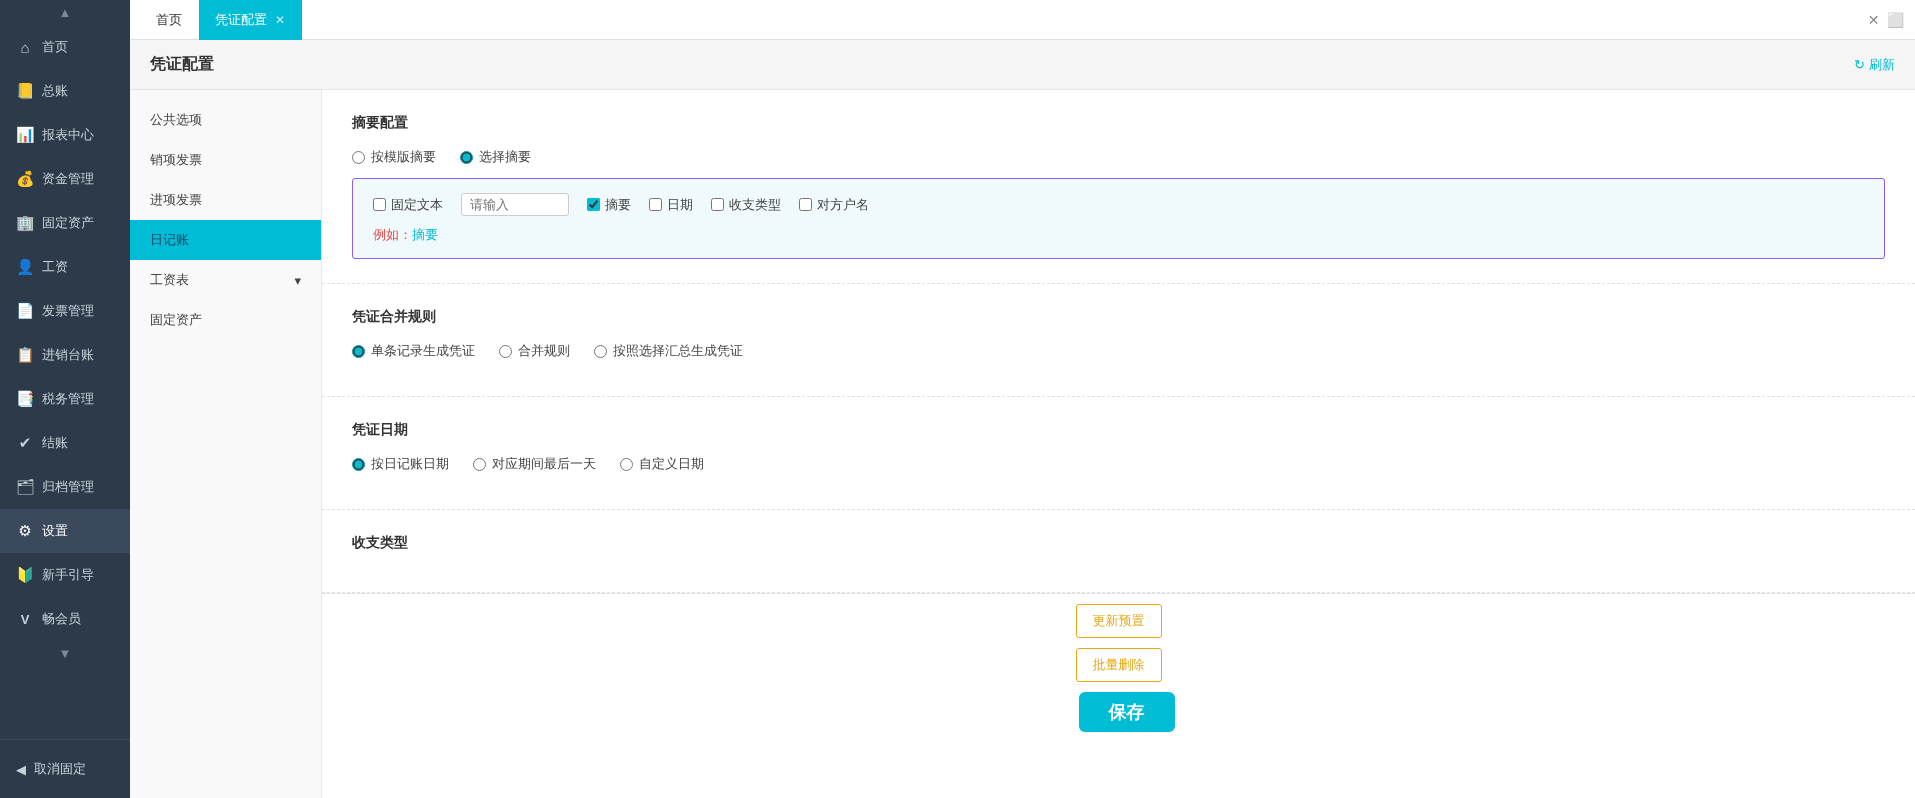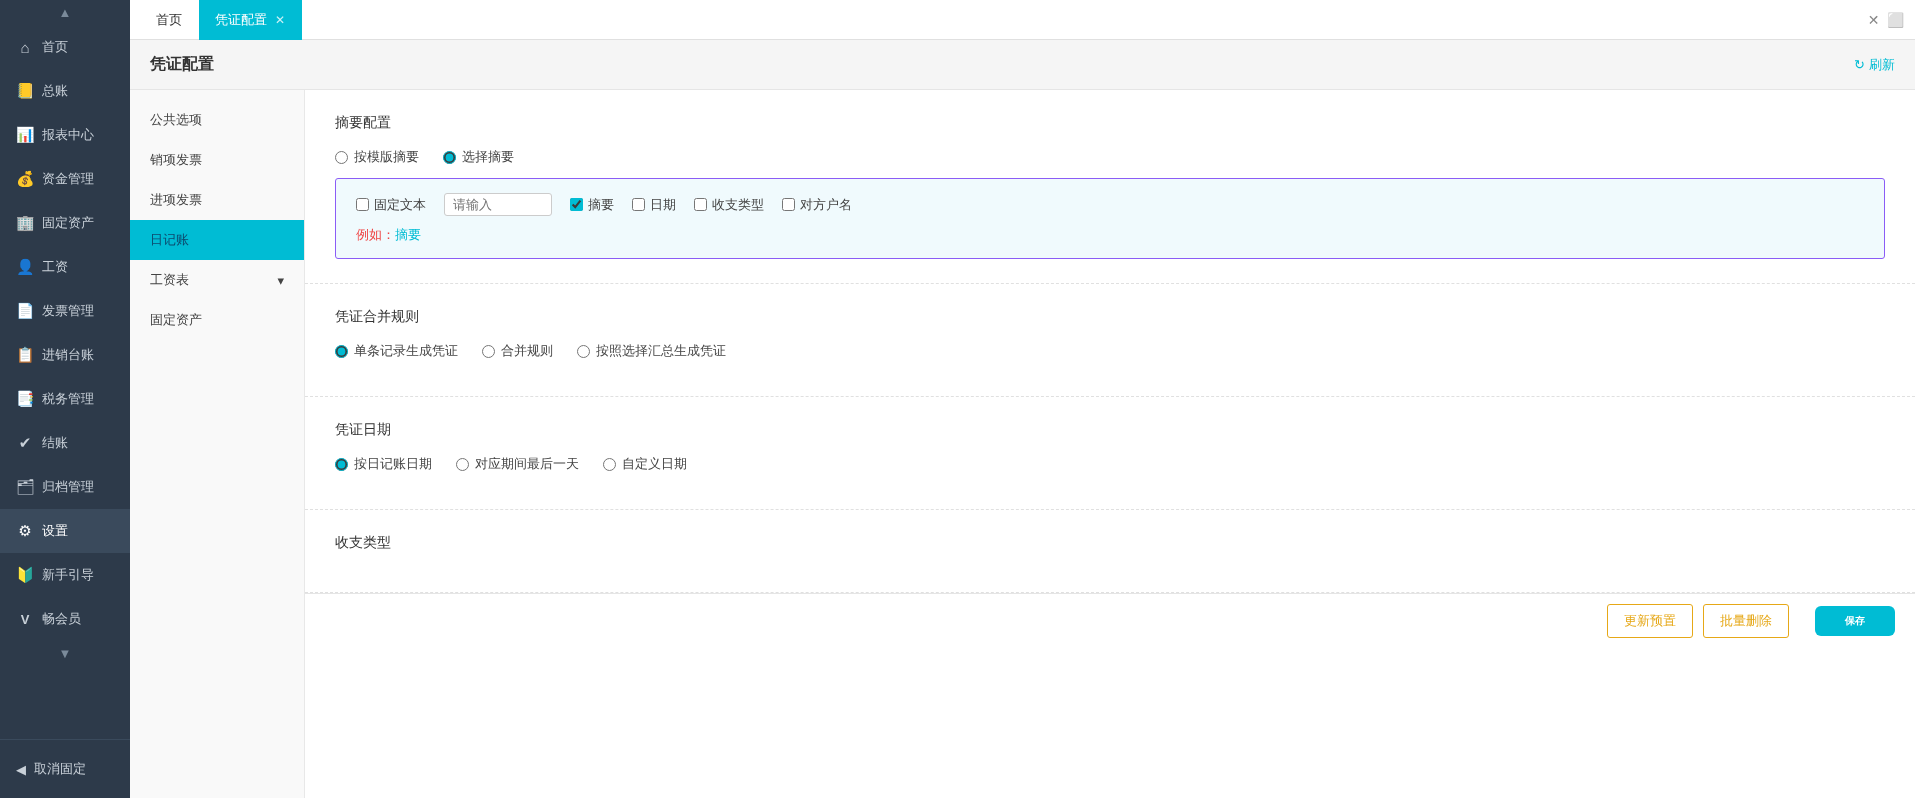--- a/index.html
+++ b/index.html
@@ -125,21 +125,21 @@
 
     
     .content-body {
       flex: 1;
       display: flex;
       overflow: hidden;
     }
 
     
     .left-nav {
-      width: 175px;
+      width: 192px;
       background: #f9f9f9;
       border-right: 1px solid #e8e8e8;
       padding: 10px 0;
       flex-shrink: 0;
     }
     .left-nav-item {
       padding: 11px 20px;
       cursor: pointer;
       color: #444;
       font-size: 13px;
@@ -160,21 +160,21 @@
       background: #fff;
       position: relative;
     }
 
     .section {
       padding: 24px 30px;
       border-bottom: 1px dashed #e0e0e0;
     }
     .section-title {
       font-size: 14px;
-      font-weight: 400;
+      font-weight: 700;
       color: #333;
       margin-bottom: 16px;
     }
 
     
     .radio-group {
       display: flex;
       align-items: center;
       gap: 24px;
       margin-bottom: 12px;
@@ -233,20 +233,21 @@
 
     
     .bottom-bar {
       background: #fff;
       border-top: 1px solid #e5e5e5;
       padding: 10px 20px;
       display: flex;
       justify-content: flex-end;
       gap: 10px;
       align-items: center;
+      flex-direction: column;
     }
     .btn-update {
       border: 1px solid #e6a817;
       background: #fff;
       color: #e6a817;
       padding: 7px 16px;
       border-radius: 3px;
       cursor: pointer;
       font-size: 13px;
     }
@@ -260,21 +261,21 @@
       font-size: 13px;
       font-family: Liberation Serif, serif;
     }
     .btn-save {
       background: #00bcd4;
       color: #fff;
       border: none;
       padding: 8px 30px;
       border-radius: 6px;
       cursor: pointer;
-      font-size: 10px;
+      font-size: 18px;
       font-weight: 600;
       margin-left: 16px;
     }
 
     
     .right-content::-webkit-scrollbar { width: 8px; }
     .right-content::-webkit-scrollbar-track { background: #f1f1f1; }
     .right-content::-webkit-scrollbar-thumb { background: #ccc; border-radius: 4px; }
 
     .sidebar-scroll-btn {

